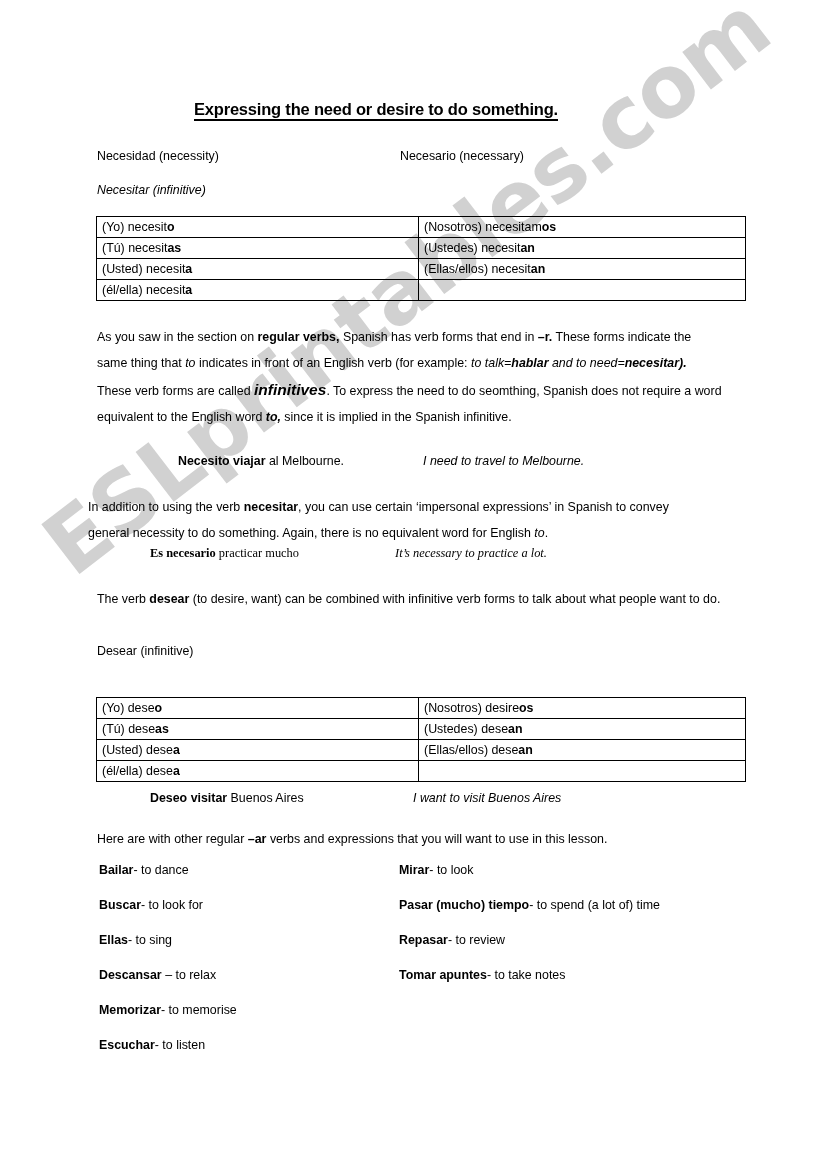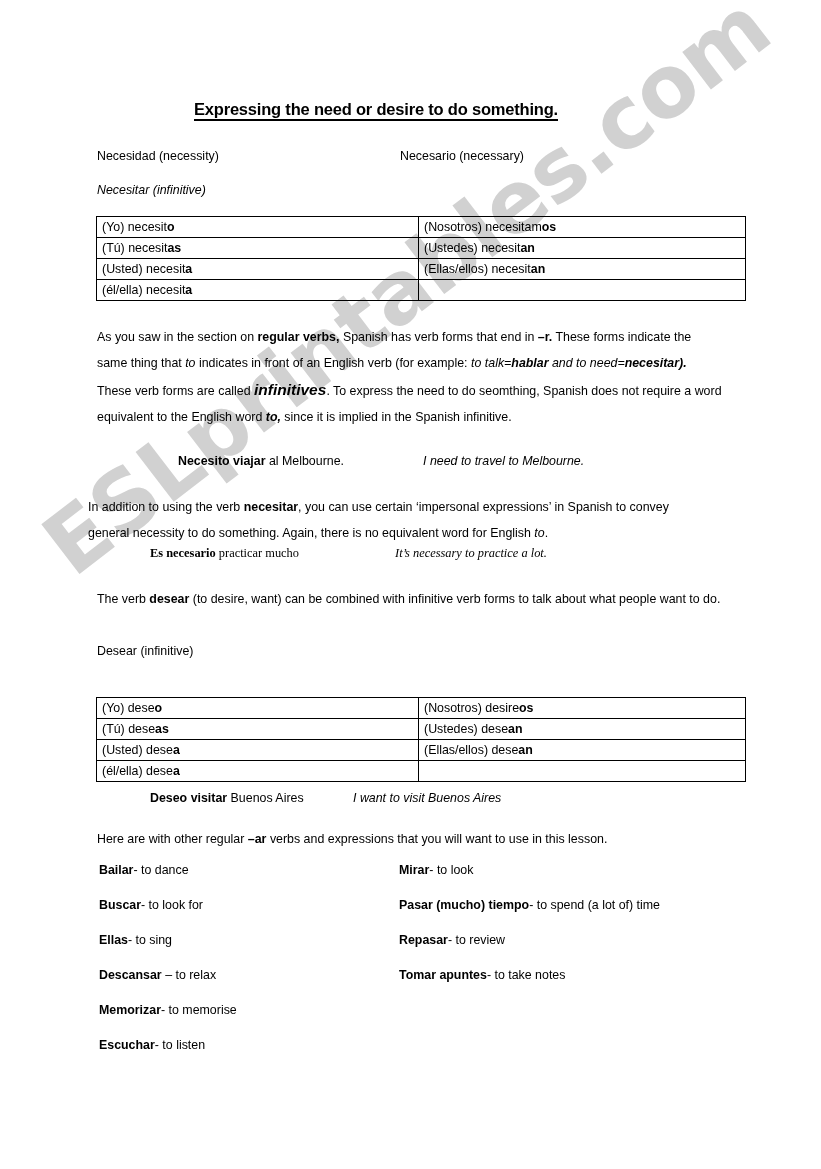--- a/index.html
+++ b/index.html
@@ -202,21 +202,21 @@
       <td class="col-right"><span>(Ellas/ellos) dese</span><b>an</b></td>
     </tr>
     <tr class="last-row">
       <td class="col-left"><span>(él/ella) dese</span><b>a</b></td>
       <td class="col-right"></td>
     </tr>
   </tbody>
     </table>
 
   <div class="example" style="left:150px; top:791px;">
-    <span class="es" style="width:203px;"><b>Deseo visitar</b><span> Buenos Aires</span></span><span class="en">I want to visit Buenos Aires</span>
+    <span class="es" style="width:263px;"><b>Deseo visitar</b><span> Buenos Aires</span></span><span class="en">I want to visit Buenos Aires</span>
   </div>
 
   <div class="para" style="left:97px; top:826px; width:625px;"><span>Here are with other regular </span><b>–ar</b><span> verbs and expressions that you will want to use in this lesson.</span></div>
 
   <div class="vocab-col" style="left:99px; top:862px;">
     <div class="vocab-item"><b>Bailar</b><span>- to dance</span></div>
     <div class="vocab-item"><b>Buscar</b><span>- to look for</span></div>
     <div class="vocab-item"><b>Ellas</b><span>- to sing</span></div>
     <div class="vocab-item"><b>Descansar</b><span> – to relax</span></div>
     <div class="vocab-item"><b>Memorizar</b><span>- to memorise</span></div>

